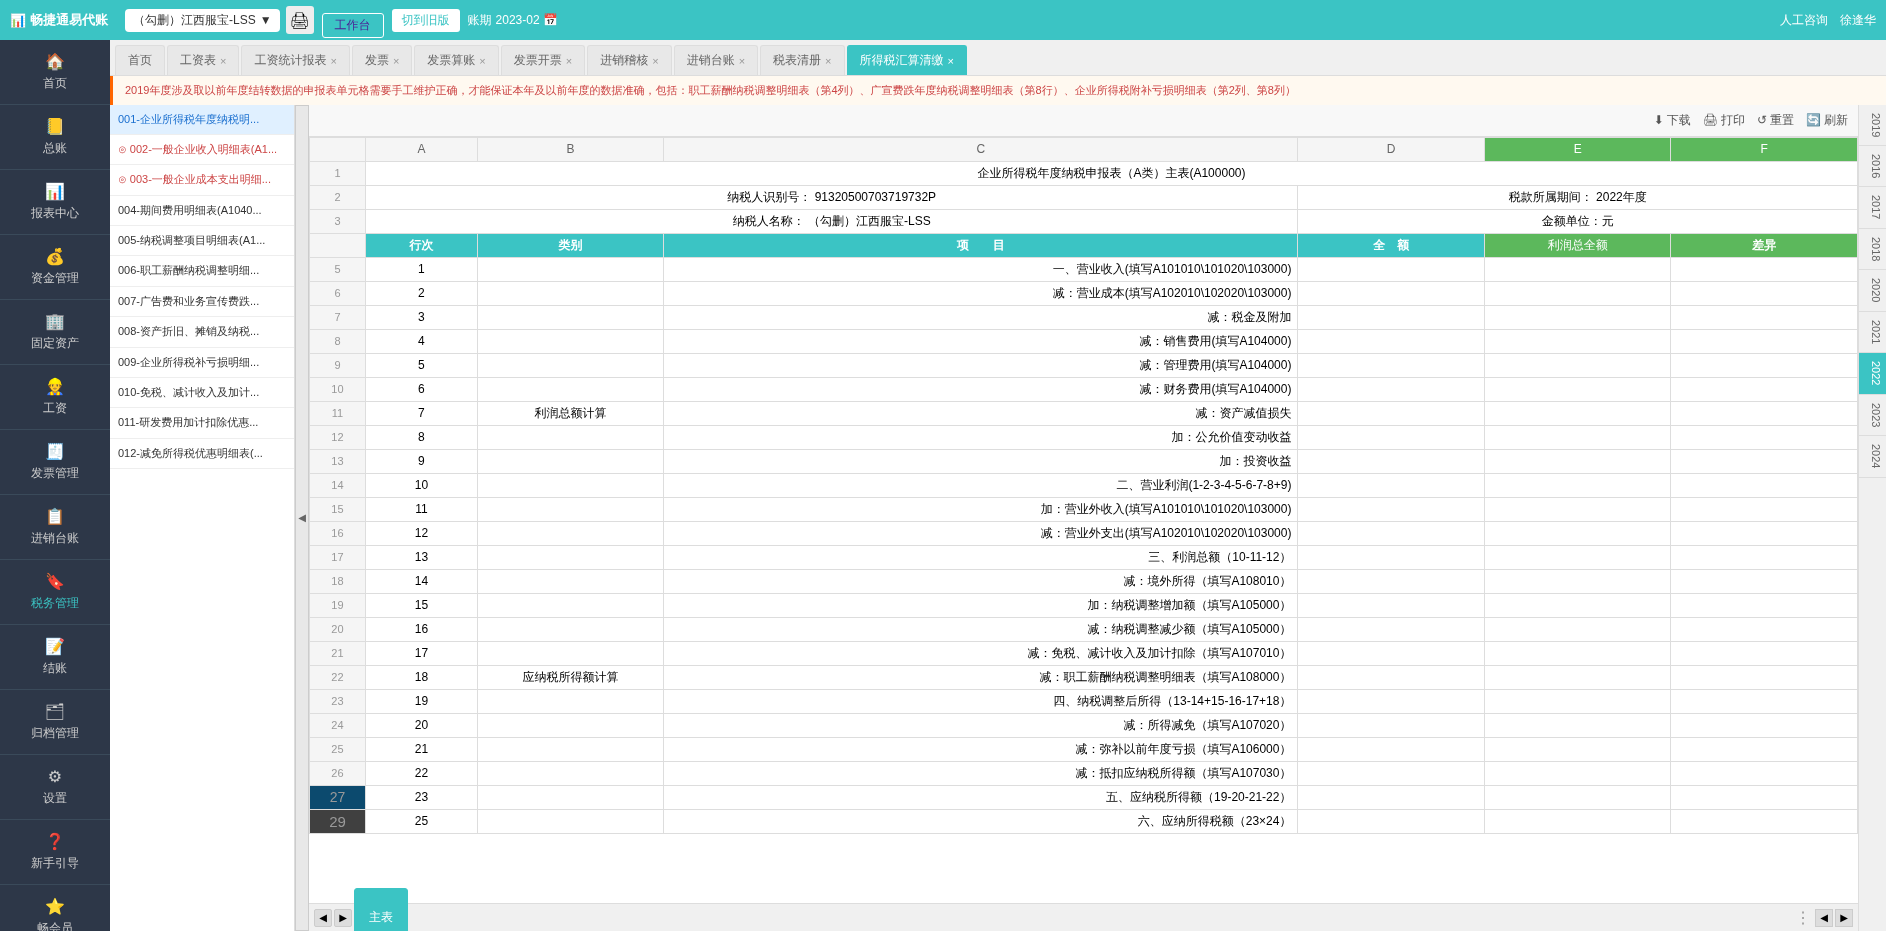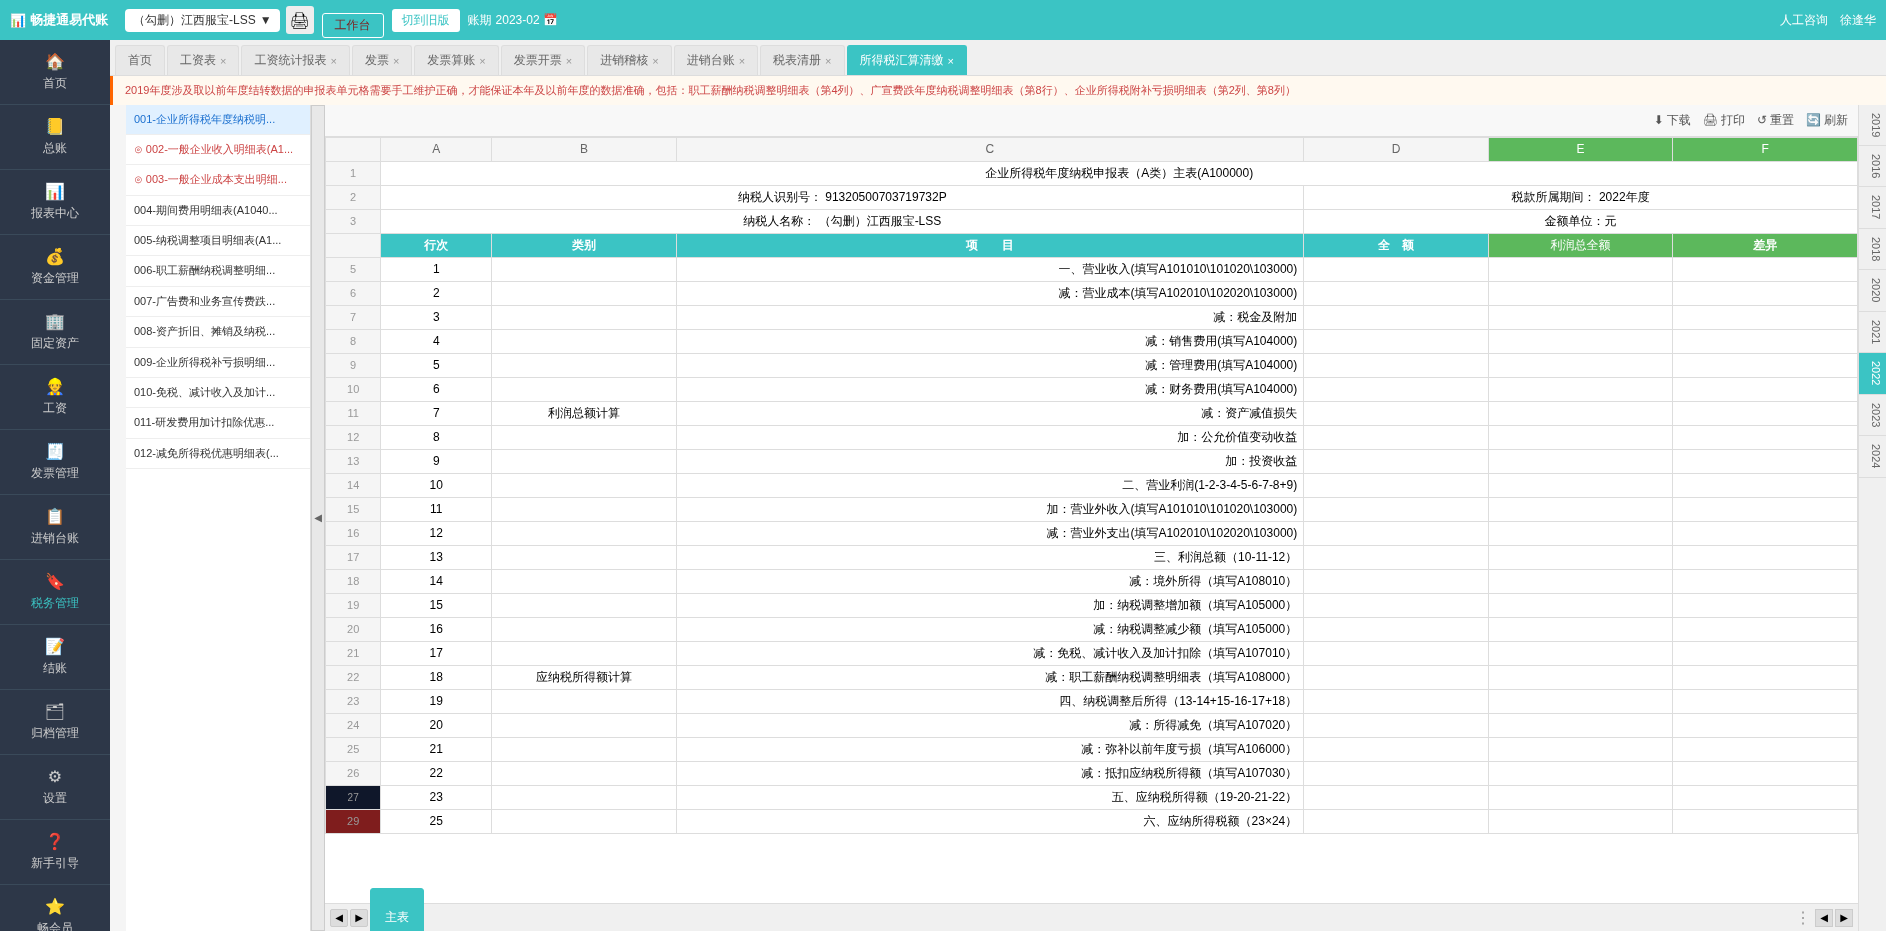--- a/index.html
+++ b/index.html
@@ -37,21 +37,21 @@
     }
     .header-actions {
       display: flex;
       align-items: center;
       gap: 8px;
       margin-left: 8px;
     }
     .btn-workbench {
       background: #3bc4c4;
       border: 1px solid white;
-      color: #7f1d1d;
+      color: #4c1d95;
       padding: 3px 12px;
       border-radius: 3px;
       font-size: 12px;
       cursor: pointer;
       margin-top: 11px;
     }
     .btn-switch {
       background: white;
       border: none;
       color: #3bc4c4;
@@ -165,21 +165,20 @@
       overflow: hidden;
     }
 
     
     .left-panel {
       width: 185px;
       background: white;
       border-right: 1px solid #ddd;
       overflow-y: auto;
       flex-shrink: 0;
-      margin-left: 16px;
     }
     .left-panel-item {
       padding: 7px 8px;
       font-size: 11px;
       color: #333;
       cursor: pointer;
       border-bottom: 1px solid #eee;
       line-height: 1.4;
     }
     .left-panel-item.active { background: #e0f0ff; color: #1a6fcf; }
@@ -764,30 +763,30 @@
               <tr>
                 <td style="background:#f5f5f5;color:#999;font-size:11px;">26</td>
                 <td>22</td>
                 <td></td>
                 <td class="text-left">减：抵扣应纳税所得额（填写A107030）</td>
                 <td></td>
                 <td></td>
                 <td></td>
               </tr>
               <tr>
-                <td style="background:#0f172a;color:#999;font-size:10px;">27</td>
+                <td style="background:#0c4a6e;color:#999;font-size:14px;">27</td>
                 <td>23</td>
                 <td></td>
                 <td class="text-left">五、应纳税所得额（19-20-21-22）</td>
                 <td></td>
                 <td></td>
                 <td></td>
               </tr>
               <tr>
-                <td style="background:#7f1d1d;color:#999;font-size:11px;">29</td>
+                <td style="background:#404040;color:#999;font-size:15px;">29</td>
                 <td>25</td>
                 <td></td>
                 <td class="text-left">六、应纳所得税额（23×24）</td>
                 <td></td>
                 <td></td>
                 <td></td>
               </tr>
             </tbody>
           </table>
         </div>

